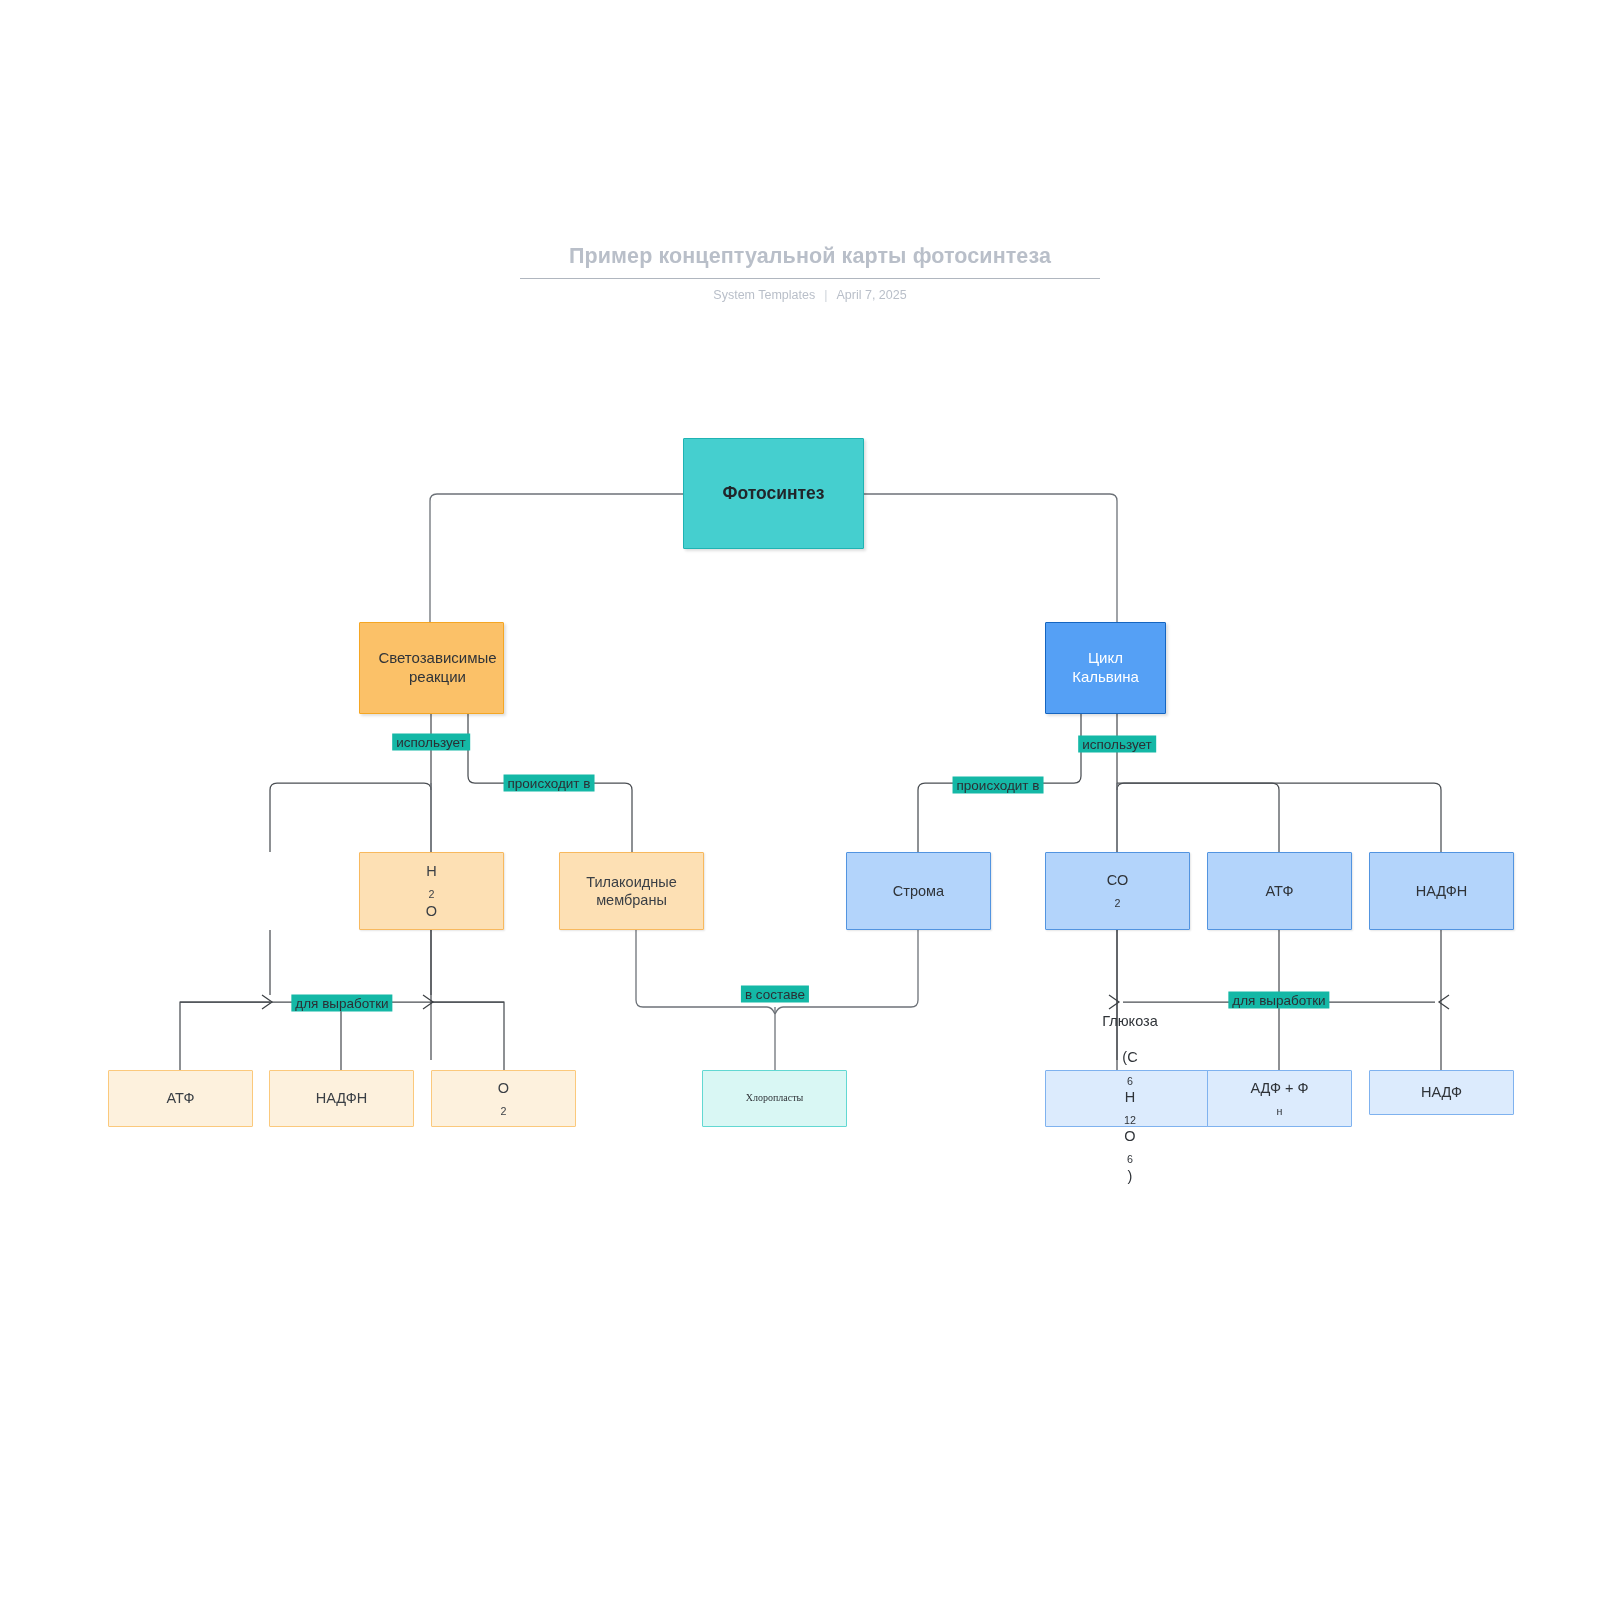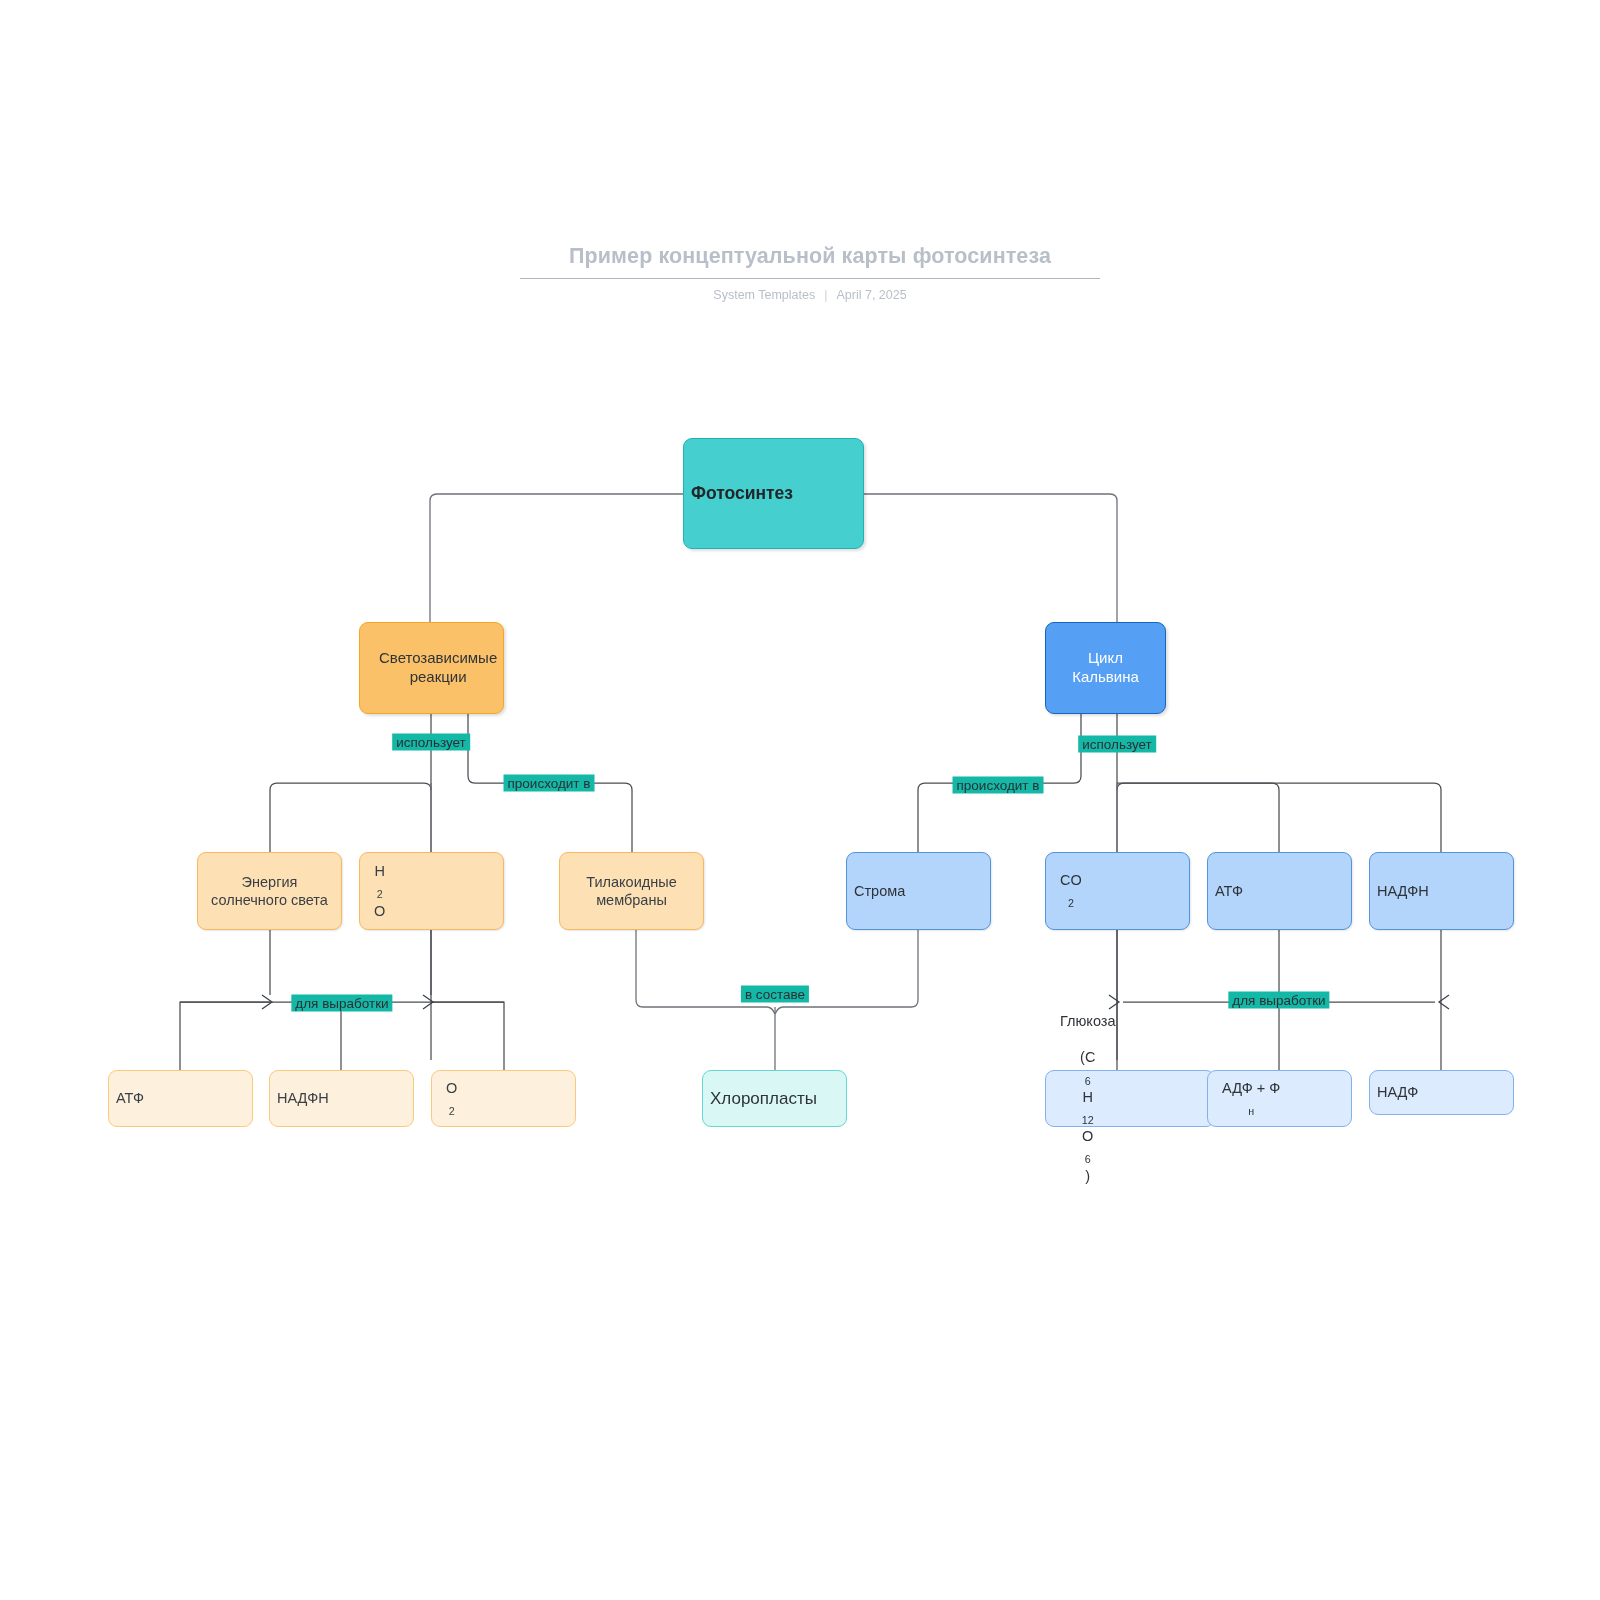--- a/index.html
+++ b/index.html
@@ -48,23 +48,23 @@
     left: 0; top: 0;
     width: 1600px; height: 1600px;
   }
   #edges path { fill: none; }
 
   
   .node {
     position: absolute;
     display: flex;
     align-items: center;
-    justify-content: flex-start;
+    justify-content: center;
     text-align: center;
-    border-radius: 9px;
+    border-radius: 1px;
     line-height: 1.25;
     z-index: 3;
   }
   .node span { display: block; padding: 0 7px; }
   sub { font-size: .74em; }
 
   .lvl-root {
     background: #45cfcf;
     border: 1.7px solid #1fb3b3;
     box-shadow: 2px 2px 3px rgba(0,0,0,.13);
@@ -109,21 +109,22 @@
   .lvl-blue3 {
     background: #dcebfd;
     border: 1.5px solid #7fb2ef;
     color: #2f3338;
     font-size: 14.5px;
   }
   .lvl-cyan3 {
     background: #d9f7f4;
     border: 1.5px solid #62d8d2;
     color: #2f3338;
-    font-size: 17px;
+    font-size: 10px;
+    font-family: Liberation Serif, serif;
   }
 
   
   .elabel {
     position: absolute;
     font-size: 13.5px;
     color: #2b2f34;
     background: #14b8a6;
     padding: 1px 4px;
     white-space: nowrap;
@@ -237,23 +238,20 @@
     <span>Фотосинтез</span>
   </div>
 
   <div class="node lvl-orange" style="left:359px; top:622px; width:145px; height:92px;padding-left:12px;">
     <span>Светозависимые реакции</span>
   </div>
   <div class="node lvl-blue" style="left:1045px; top:622px; width:121px; height:92px;">
     <span>Цикл Кальвина</span>
   </div>
 
-  <div class="node lvl-orange2" style="left:197px; top:852px; width:145px; height:78px;">
-    <span>Энергия солнечного света</span>
-  </div>
   <div class="node lvl-orange2" style="left:359px; top:852px; width:145px; height:78px;">
     <span><span>H</span><sub>2</sub><span>O</span></span>
   </div>
   <div class="node lvl-orange2" style="left:559px; top:852px; width:145px; height:78px;">
     <span>Тилакоидные мембраны</span>
   </div>
 
   <div class="node lvl-blue2" style="left:846px; top:852px; width:145px; height:78px;">
     <span>Строма</span>
   </div>

